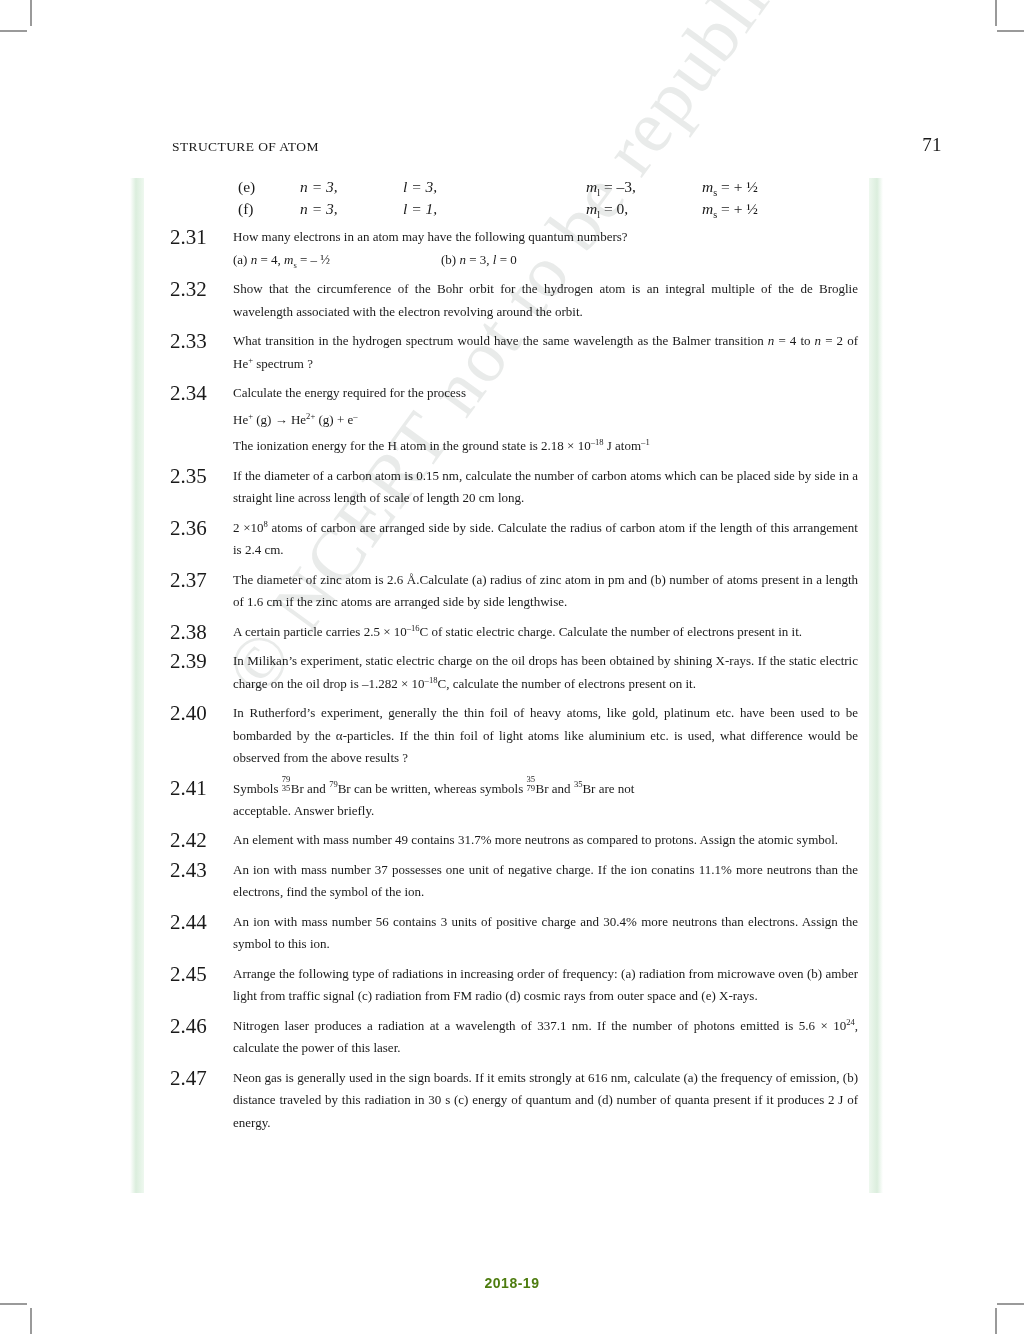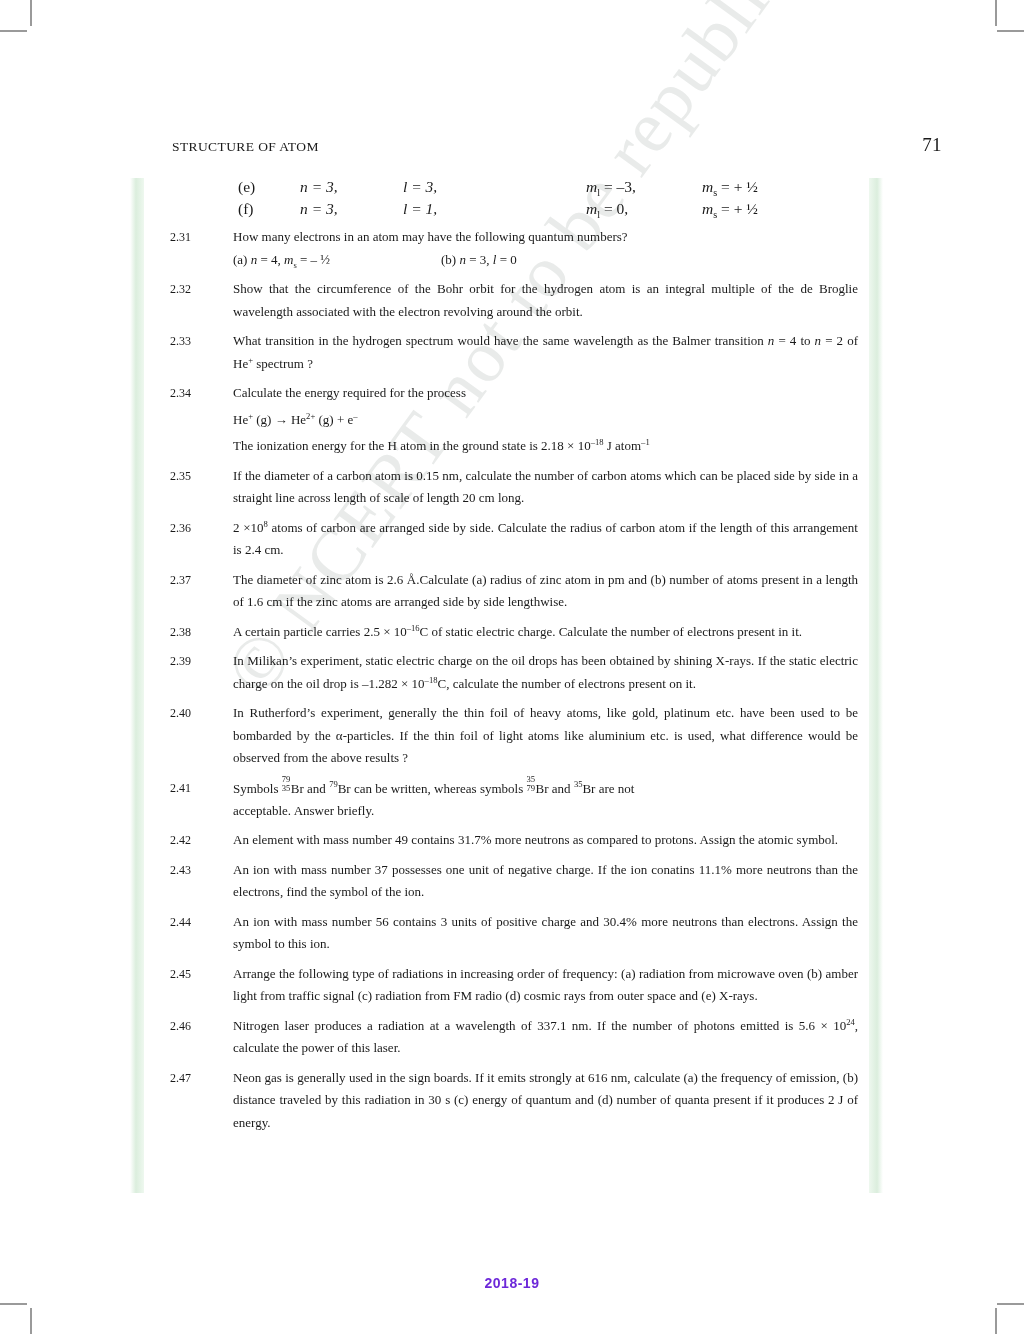--- a/index.html
+++ b/index.html
@@ -113,21 +113,21 @@
   
   .q {
     display: flex;
     align-items: flex-start;
     margin-bottom: 7px;
   }
   .q-num {
     width: 63px;
     flex: 0 0 63px;
     margin-left: 170px;
-    font-size: 12px;
+    font-size: 21px;
     line-height: 22.5px;
     white-space: nowrap;
   }
   .q-body {
     width: 625px;
     flex: 0 0 625px;
     font-size: 13px;
     line-height: 22.5px;
     text-align: justify;
     text-justify: inter-word;
@@ -163,21 +163,21 @@
   .footer {
     position: absolute;
     top: 1275px;
     left: 0;
     width: 1024px;
     text-align: center;
     font-family: "Liberation Sans", sans-serif;
     font-size: 14px;
     font-weight: bold;
     letter-spacing: 0.5px;
-    color: #6d28d9;
+    color: #4d7c0f;
   }
 </style>
 </head>
 <body>
 
 <div class="crop crop-v cm-tl-v"></div>
 <div class="crop crop-h cm-tl-h"></div>
 <div class="crop crop-v cm-tr-v"></div>
 <div class="crop crop-h cm-tr-h"></div>
 <div class="crop crop-v cm-bl-v"></div>

